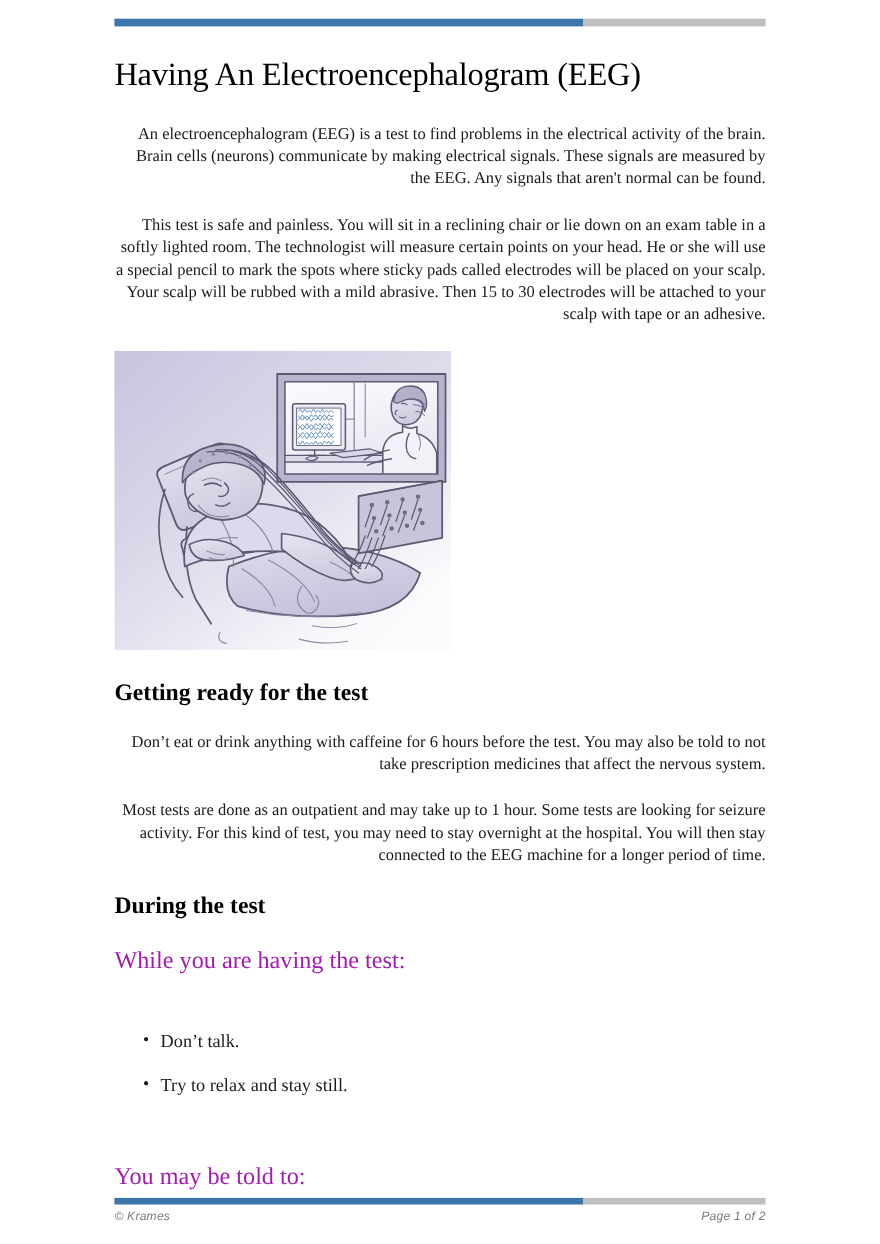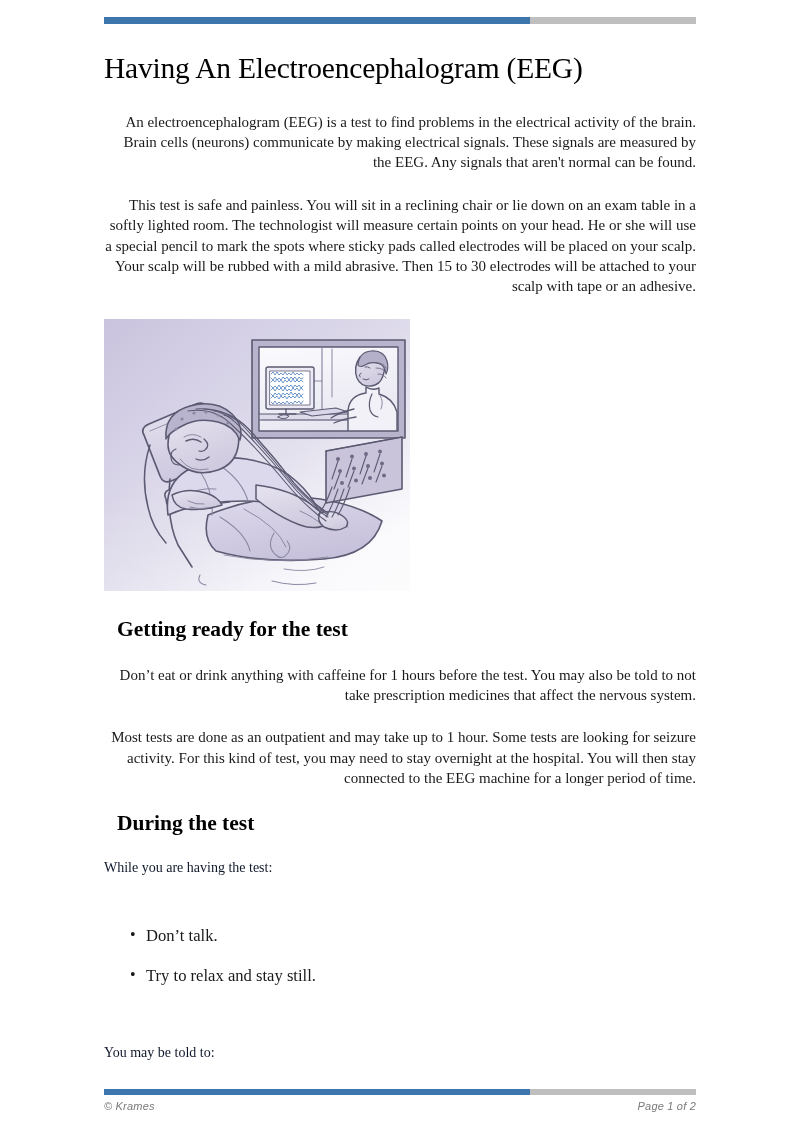--- a/index.html
+++ b/index.html
@@ -66,29 +66,29 @@
     margin: 0 0 22px 0;
     color: #1a1a1a;
     text-align: right;
   }
 
   h2.section-heading {
     font-family: "Liberation Serif", serif;
     font-weight: bold;
     font-size: 21.5px;
     line-height: 1.2;
-    margin: 0 0 22px 13px;
+    margin: 0 0 22px 0;
     color: #000;
   }
 
   .lead-in {
-    font-size: 14px;
+    font-size: 22px;
     line-height: 1.36;
     margin: 0 0 14px 0;
-    color: #0f172a;
+    color: #a21caf;
   }
 
   ul.bullets {
     list-style: none;
     margin: 0 0 22px 0;
     padding: 0;
   }
   ul.bullets li {
     position: relative;
     font-size: 16.6px;
@@ -355,21 +355,21 @@
             <path d="M246 168 q-6 18 -12 28"></path>
           </g>
 
           <path d="M96 256 q-4 8 6 10" stroke="#8c88a3" stroke-width="1.1"></path>
           <path d="M168 262 q22 6 44 2" stroke="#8c88a3" stroke-width="1"></path>
         </g>
       </svg>
     </div>
 
     <h2 class="section-heading">Getting ready for the test</h2>
-    <p class="body-text">Don’t eat or drink anything with caffeine for 1 hours before the test. You may also be told to not take prescription medicines that affect the nervous system.</p>
+    <p class="body-text">Don’t eat or drink anything with caffeine for 6 hours before the test. You may also be told to not take prescription medicines that affect the nervous system.</p>
     <p class="body-text">Most tests are done as an outpatient and may take up to 1 hour. Some tests are looking for seizure activity. For this kind of test, you may need to stay overnight at the hospital. You will then stay connected to the EEG machine for a longer period of time.</p>
 
     <h2 class="section-heading">During the test</h2>
 
     <p class="lead-in">While you are having the test:</p>
     <div class="spacer-md"></div>
     <ul class="bullets">
       <li>Don’t talk.</li>
       <li>Try to relax and stay still.</li>
     </ul>

